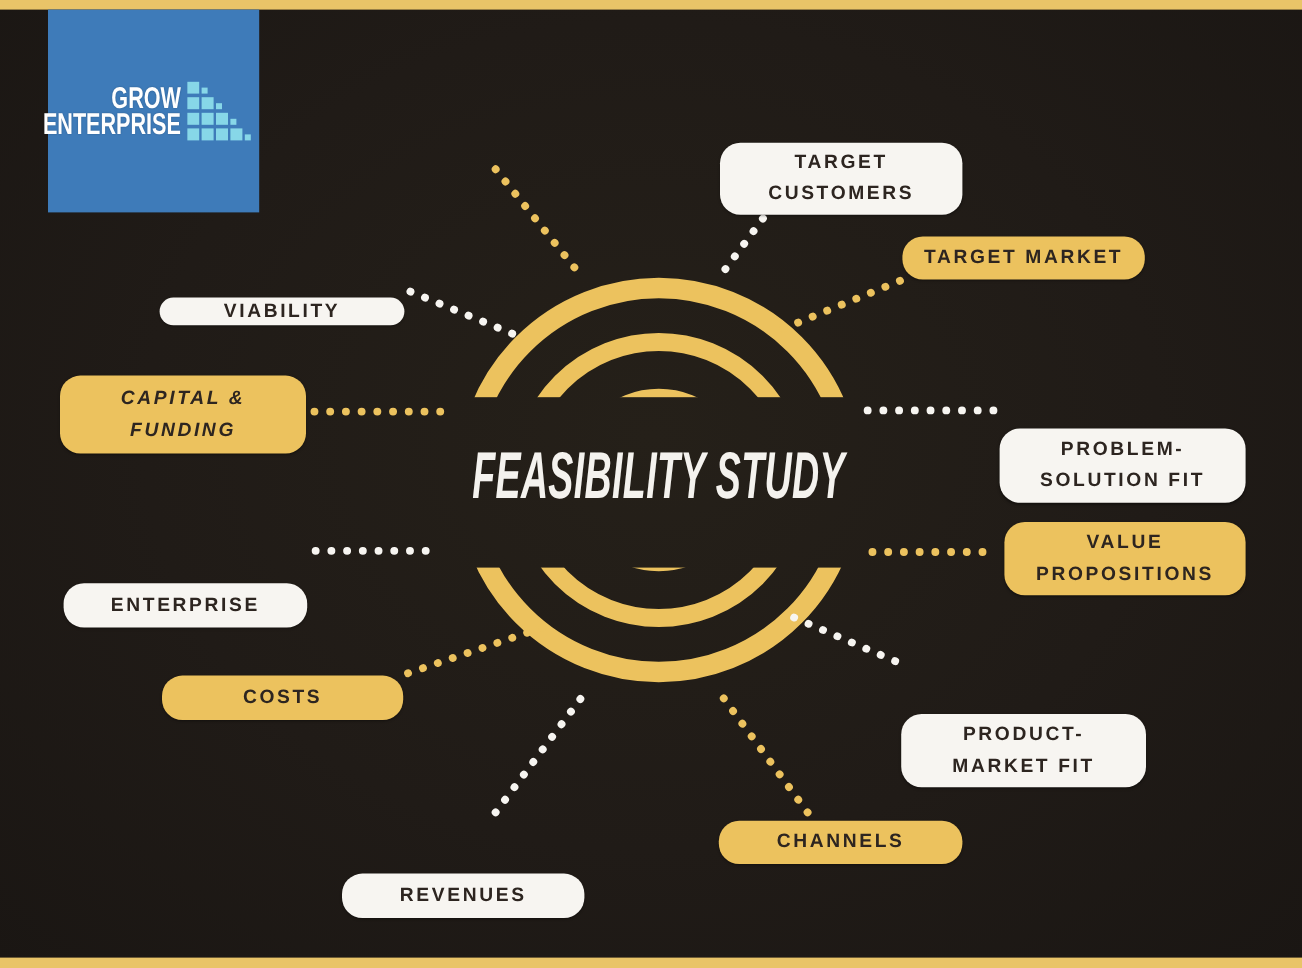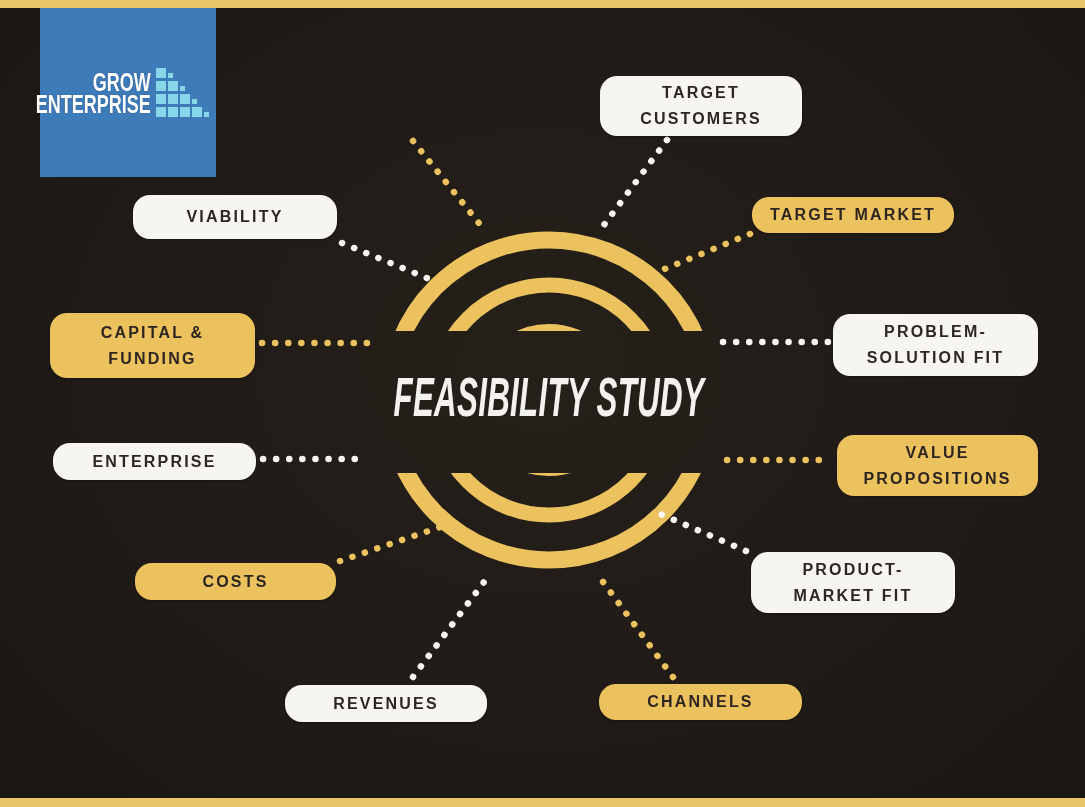--- a/index.html
+++ b/index.html
@@ -63,27 +63,27 @@
   .node{
     position:absolute;z-index:4;
     display:flex;align-items:center;justify-content:center;
     border-radius:17px;
     font-weight:bold;font-size:16px;letter-spacing:2.2px;
     line-height:26px;text-align:center;white-space:pre-line;
     color:var(--text-dark);
     box-shadow:0 1px 2px rgba(0,0,0,.35);
   }
   .node.yellow{background:var(--accent-yellow);}
-  .node.white{background:var(--box-white);}
+  .node.white{background:var(--box-white);margin-top:43px;}
 
   .n-implementation-plan{left:283px;top:78px;width:207px;height:59px;}
   .n-target-customers{left:600px;top:76px;width:202px;height:60px;}
-  .n-viability{left:133px;top:195px;width:204px;height:44px;text-align:center;}
+  .n-viability{left:133px;top:205px;width:204px;height:23px;text-align:center;}
   .n-target-market{left:752px;top:197px;width:202px;height:36px;}
-  .n-capital-funding{left:50px;top:313px;width:205px;height:65px;}
+  .n-capital-funding{left:50px;top:313px;width:205px;height:65px;font-style:italic;}
   .n-problem-solution-fit{left:833px;top:314px;width:205px;height:62px;}
   .n-resources{left:53px;top:443px;width:203px;height:37px;}
   .n-value-propositions{left:837px;top:435px;width:201px;height:61px;}
   .n-costs{left:135px;top:563px;width:201px;height:37px;}
   .n-product-market-fit{left:751px;top:552px;width:204px;height:61px;}
   .n-revenues{left:285px;top:685px;width:202px;height:37px;}
   .n-channels{left:599px;top:684px;width:203px;height:36px;}
 </style>
 </head>
 <body>

